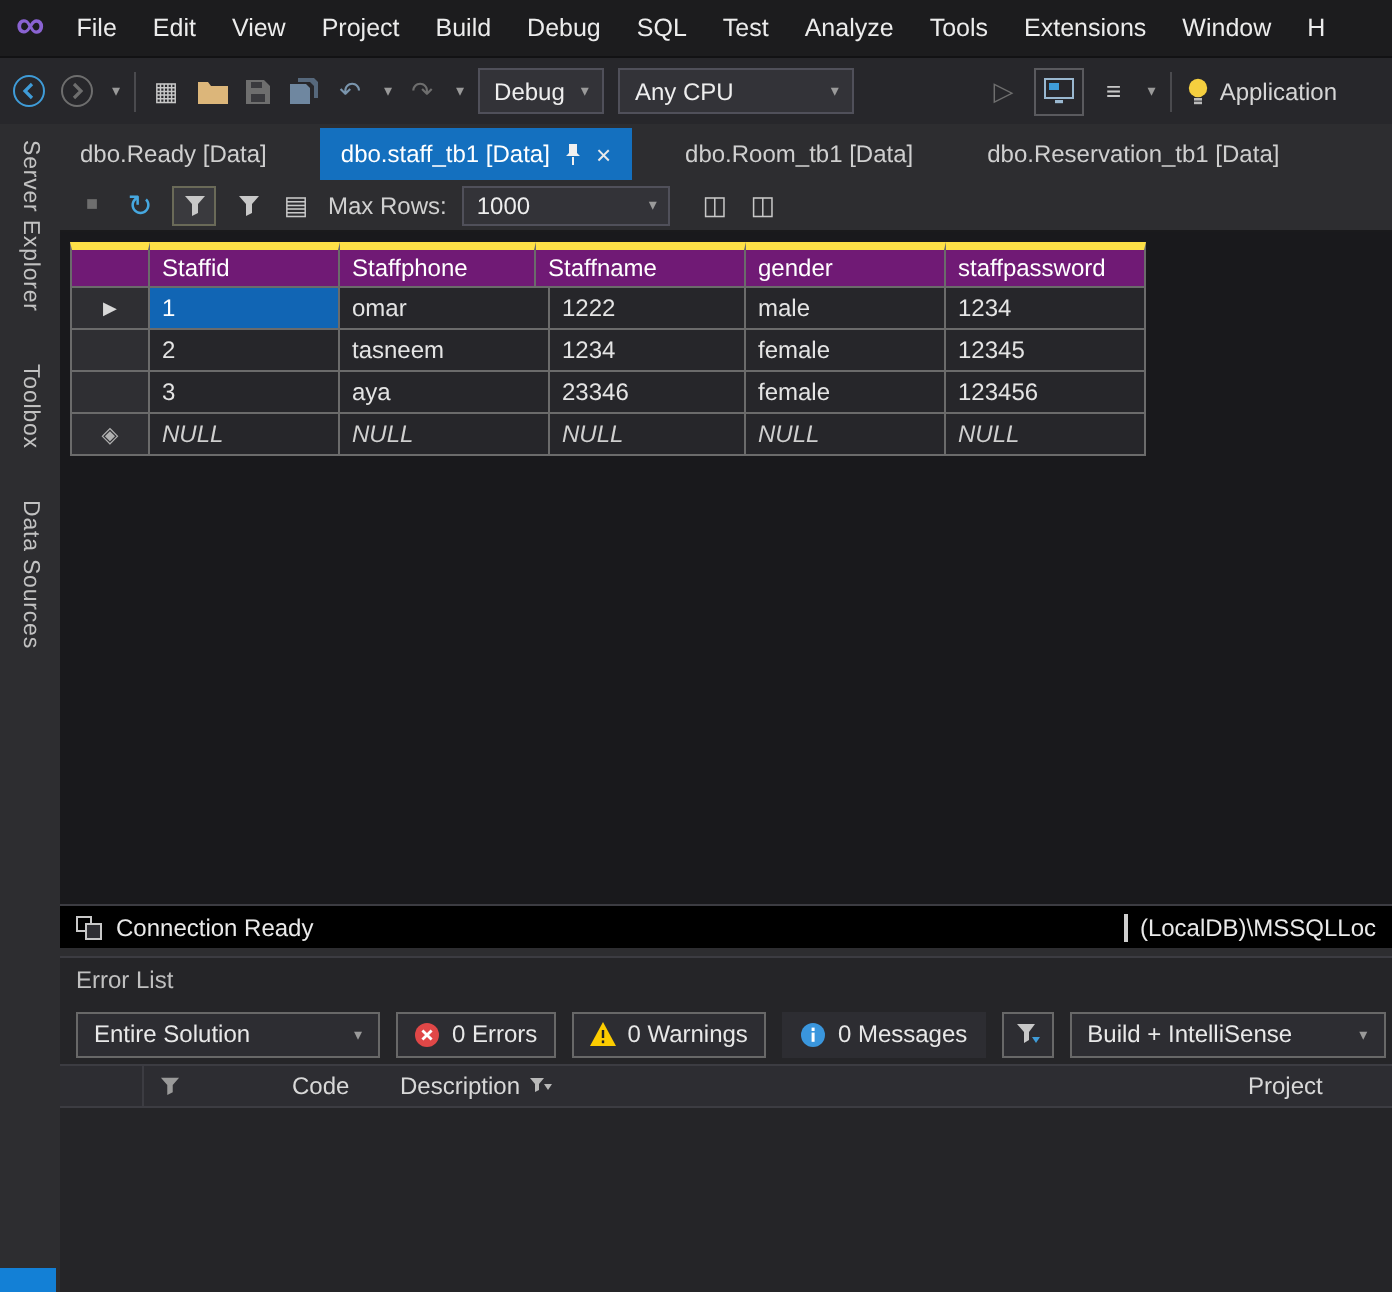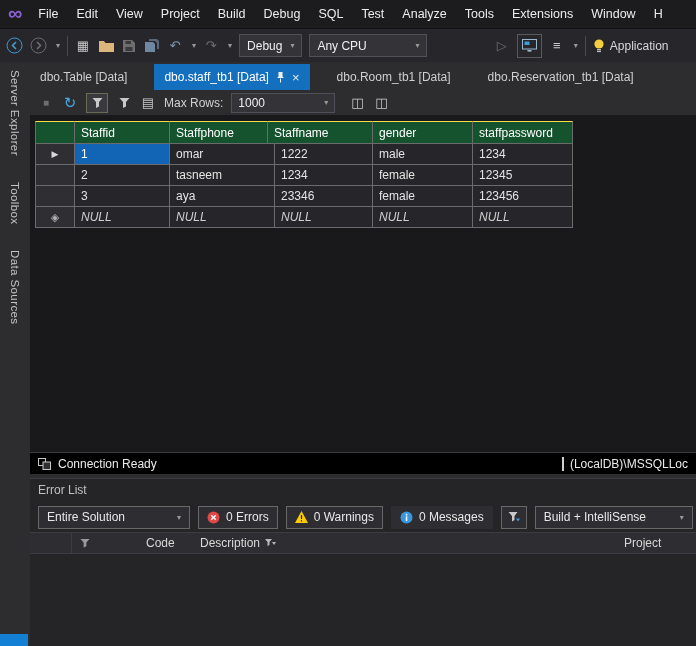--- a/index.html
+++ b/index.html
@@ -44,21 +44,21 @@
   .editor{flex:1;display:flex;flex-direction:column;background:#19191c;min-height:0;}
   .grid-toolbar{height:26px;background:#2d2d30;display:flex;align-items:center;gap:8px;padding:0 8px;font-size:12px;color:#d0d0d0;border-bottom:1px solid #1a1a1c;flex:0 0 auto;}
   .gt-btn{height:20px;min-width:22px;display:inline-flex;align-items:center;justify-content:center;border:1px solid #6a6a58;background:#3a3a3e;}
   .max-combo{width:104px;height:20px;background:#333338;border:1px solid #50505a;display:inline-flex;align-items:center;padding:0 6px;color:#eee;}
   .max-combo .chev{margin-left:auto;}
 
   
   .grid{margin:5px 0 0 5px;flex:0 0 auto;}
   .grow{display:flex;}
   .gcell{border-right:1px solid #6b6b6b;border-bottom:1px solid #6b6b6b;height:21px;display:flex;align-items:center;padding:0 6px;font-size:12px;color:#e4e4e4;background:#26262a;overflow:hidden;}
-  .ghead .gcell{height:23px;background:#14532d;color:#fff;border-top:1px solid #fde047;}
+  .ghead .gcell{height:23px;background:#701a75;color:#fff;border-top:4px solid #fde047;}
   .gsel{width:40px;justify-content:center;border-left:1px solid #6b6b6b;background:#2f2f33;color:#cfcfcf;}
   .c1{width:95px}.c2{width:105px}.c3{width:98px}.c4{width:100px}.c5{width:100px}
   .sel-cell{background:#1165b4;color:#fff;}
   .nullv{font-style:italic;color:#cfcfcf;}
   .editor-fill{flex:1;}
 
   
   .connection-bar{height:22px;background:#000000;border-top:1px solid #3c3c42;display:flex;align-items:center;padding:0 8px;gap:7px;font-size:12px;color:#eaeaea;flex:0 0 auto;overflow:hidden;}
   .conn-right{margin-left:auto;border-left:2px solid #cfcfcf;padding-left:6px;white-space:nowrap;}
 
@@ -184,21 +184,21 @@
       <span class="vtab">Server Explorer</span>
       <span class="vtab">Toolbox</span>
       <span class="vtab">Data Sources</span>
       <div class="corner-blue"></div>
     </div>
 
     <div class="main-col">
 
       <div class="tabstrip">
         <div class="tab">
-          <span>dbo.Table [Data]</span>
+          <span>dbo.Ready [Data]</span>
         </div>
         <div class="tab active">
           <span>dbo.staff_tb1 [Data]</span>
           <span>
             <svg width="9" height="11" viewBox="0 0 9 11">
                 <path d="M2.5 0h4v4.5L8 6H1l1.5-1.5z" fill="#f0f0f0"></path>
                 <rect x="4" y="6.5" width="1" height="4" fill="#f0f0f0"></rect>
               </svg>
           </span>
           <span class="xicon">×</span>

